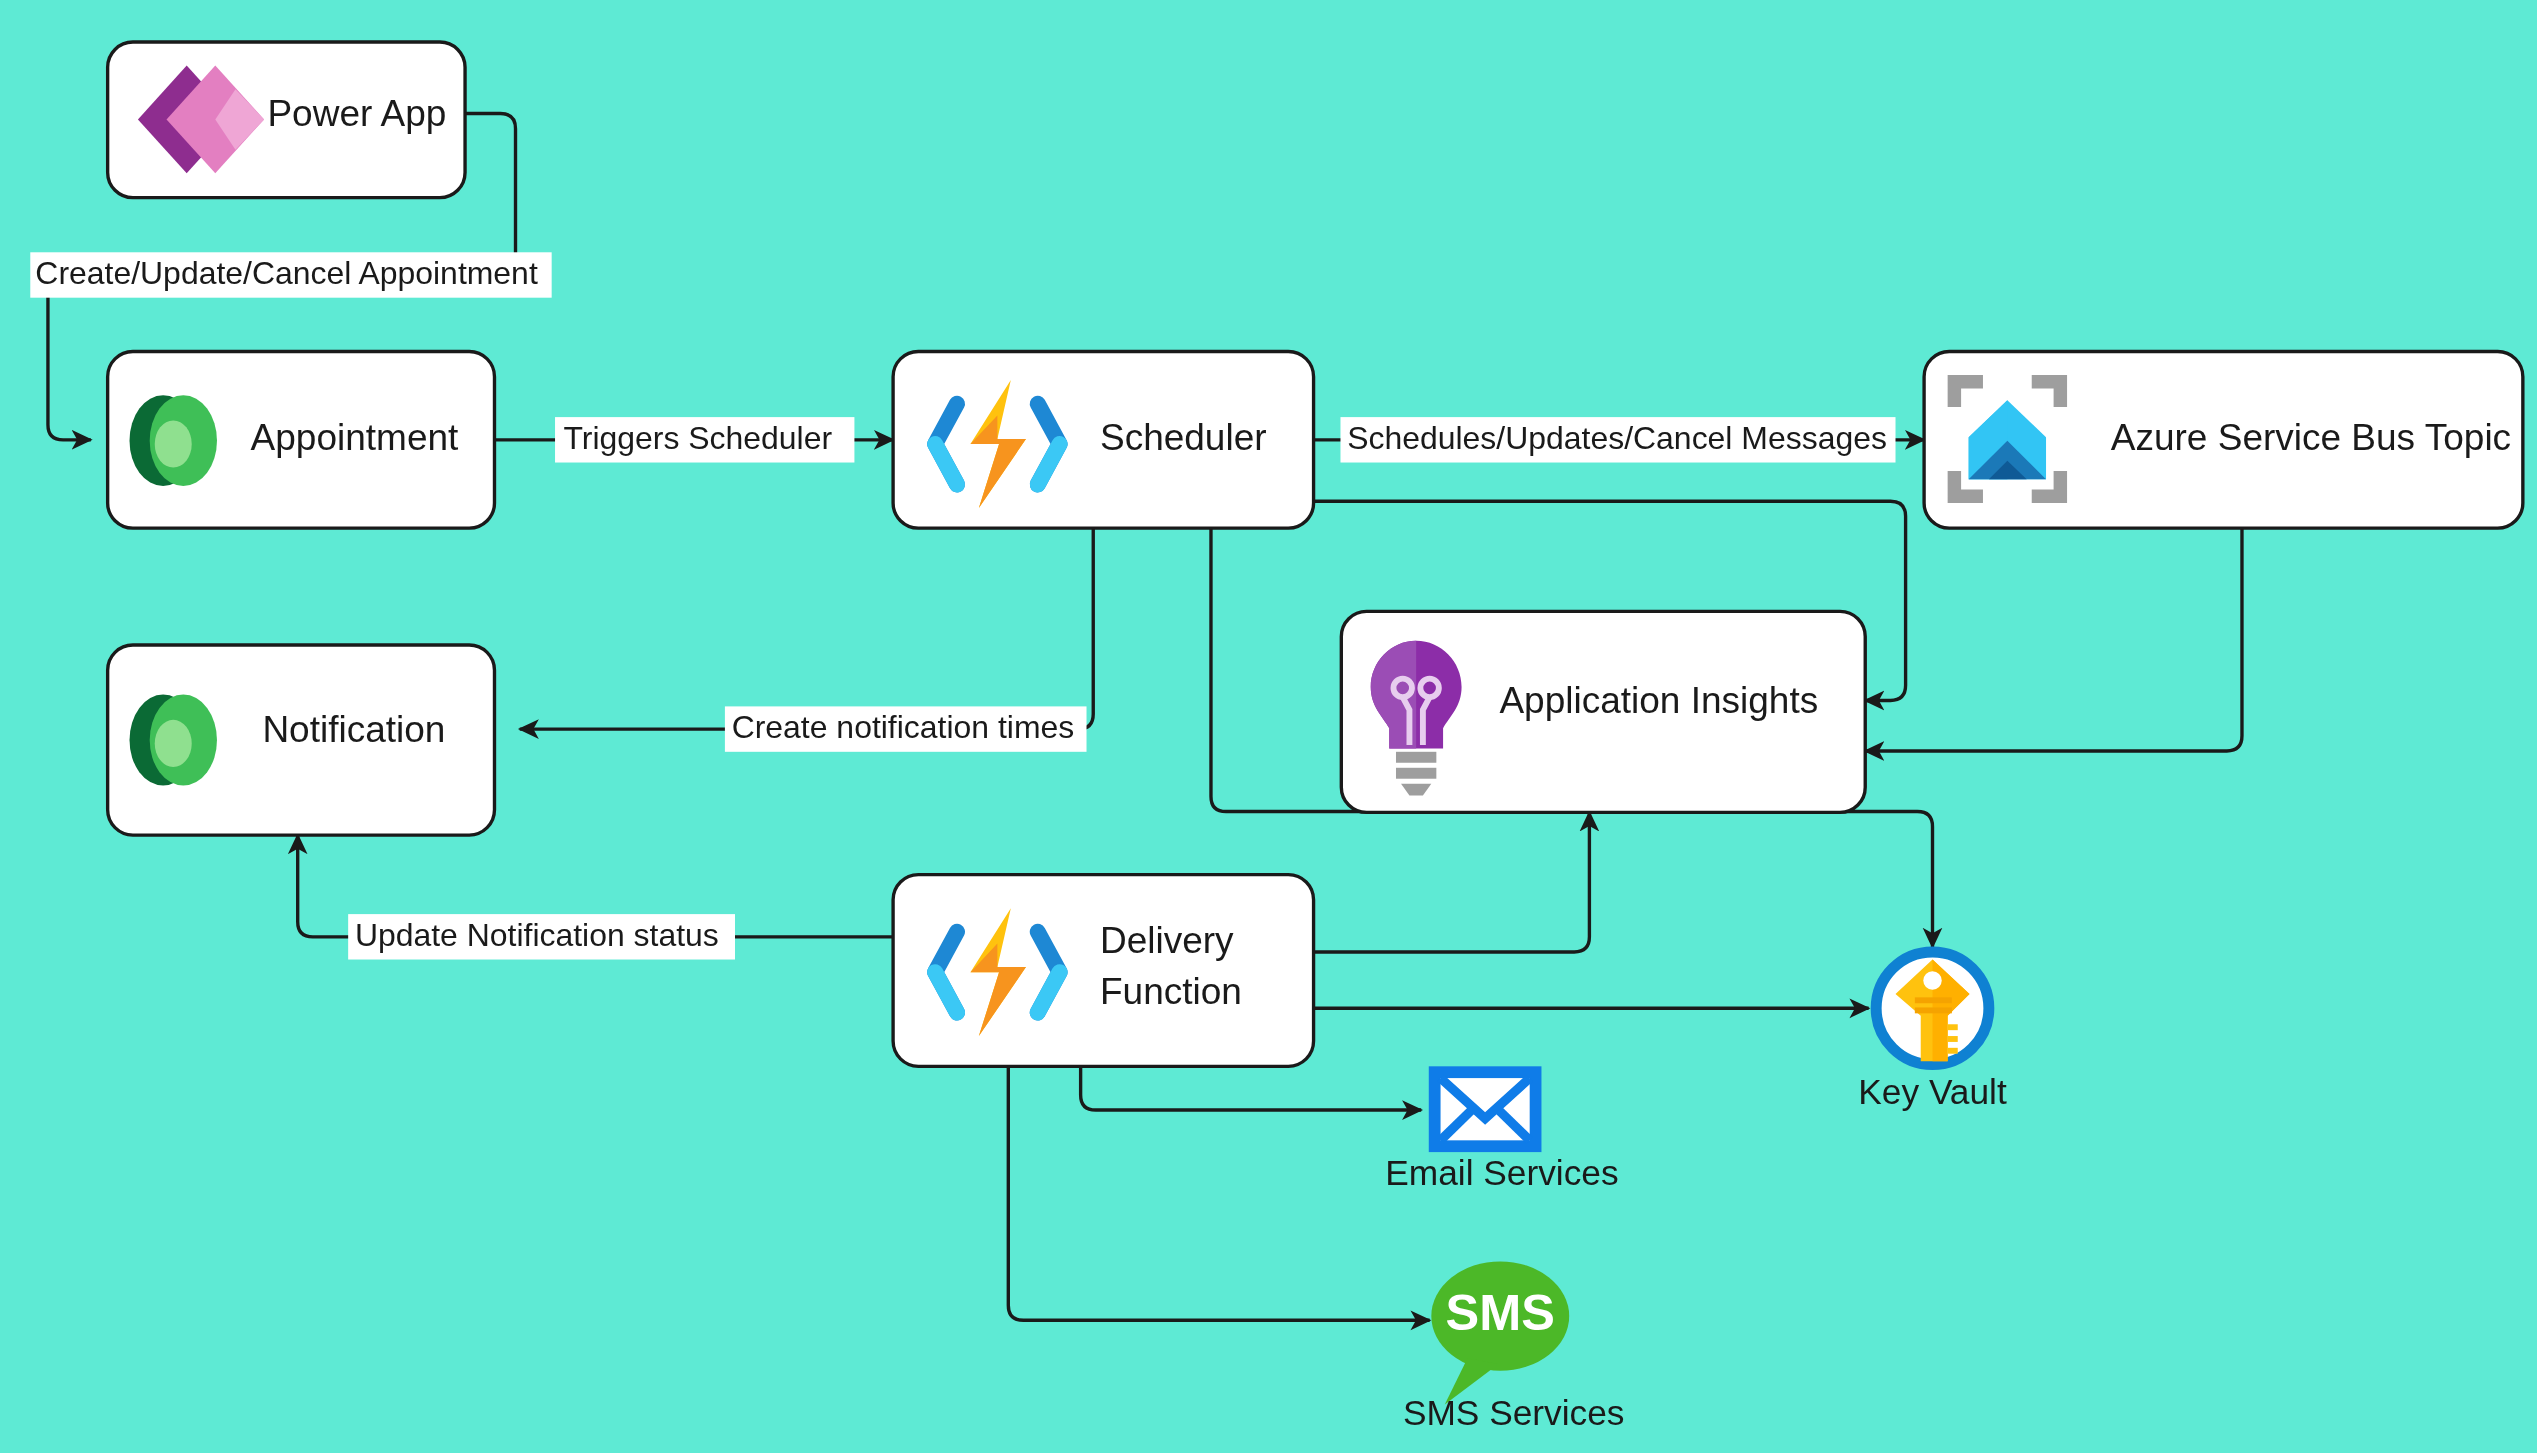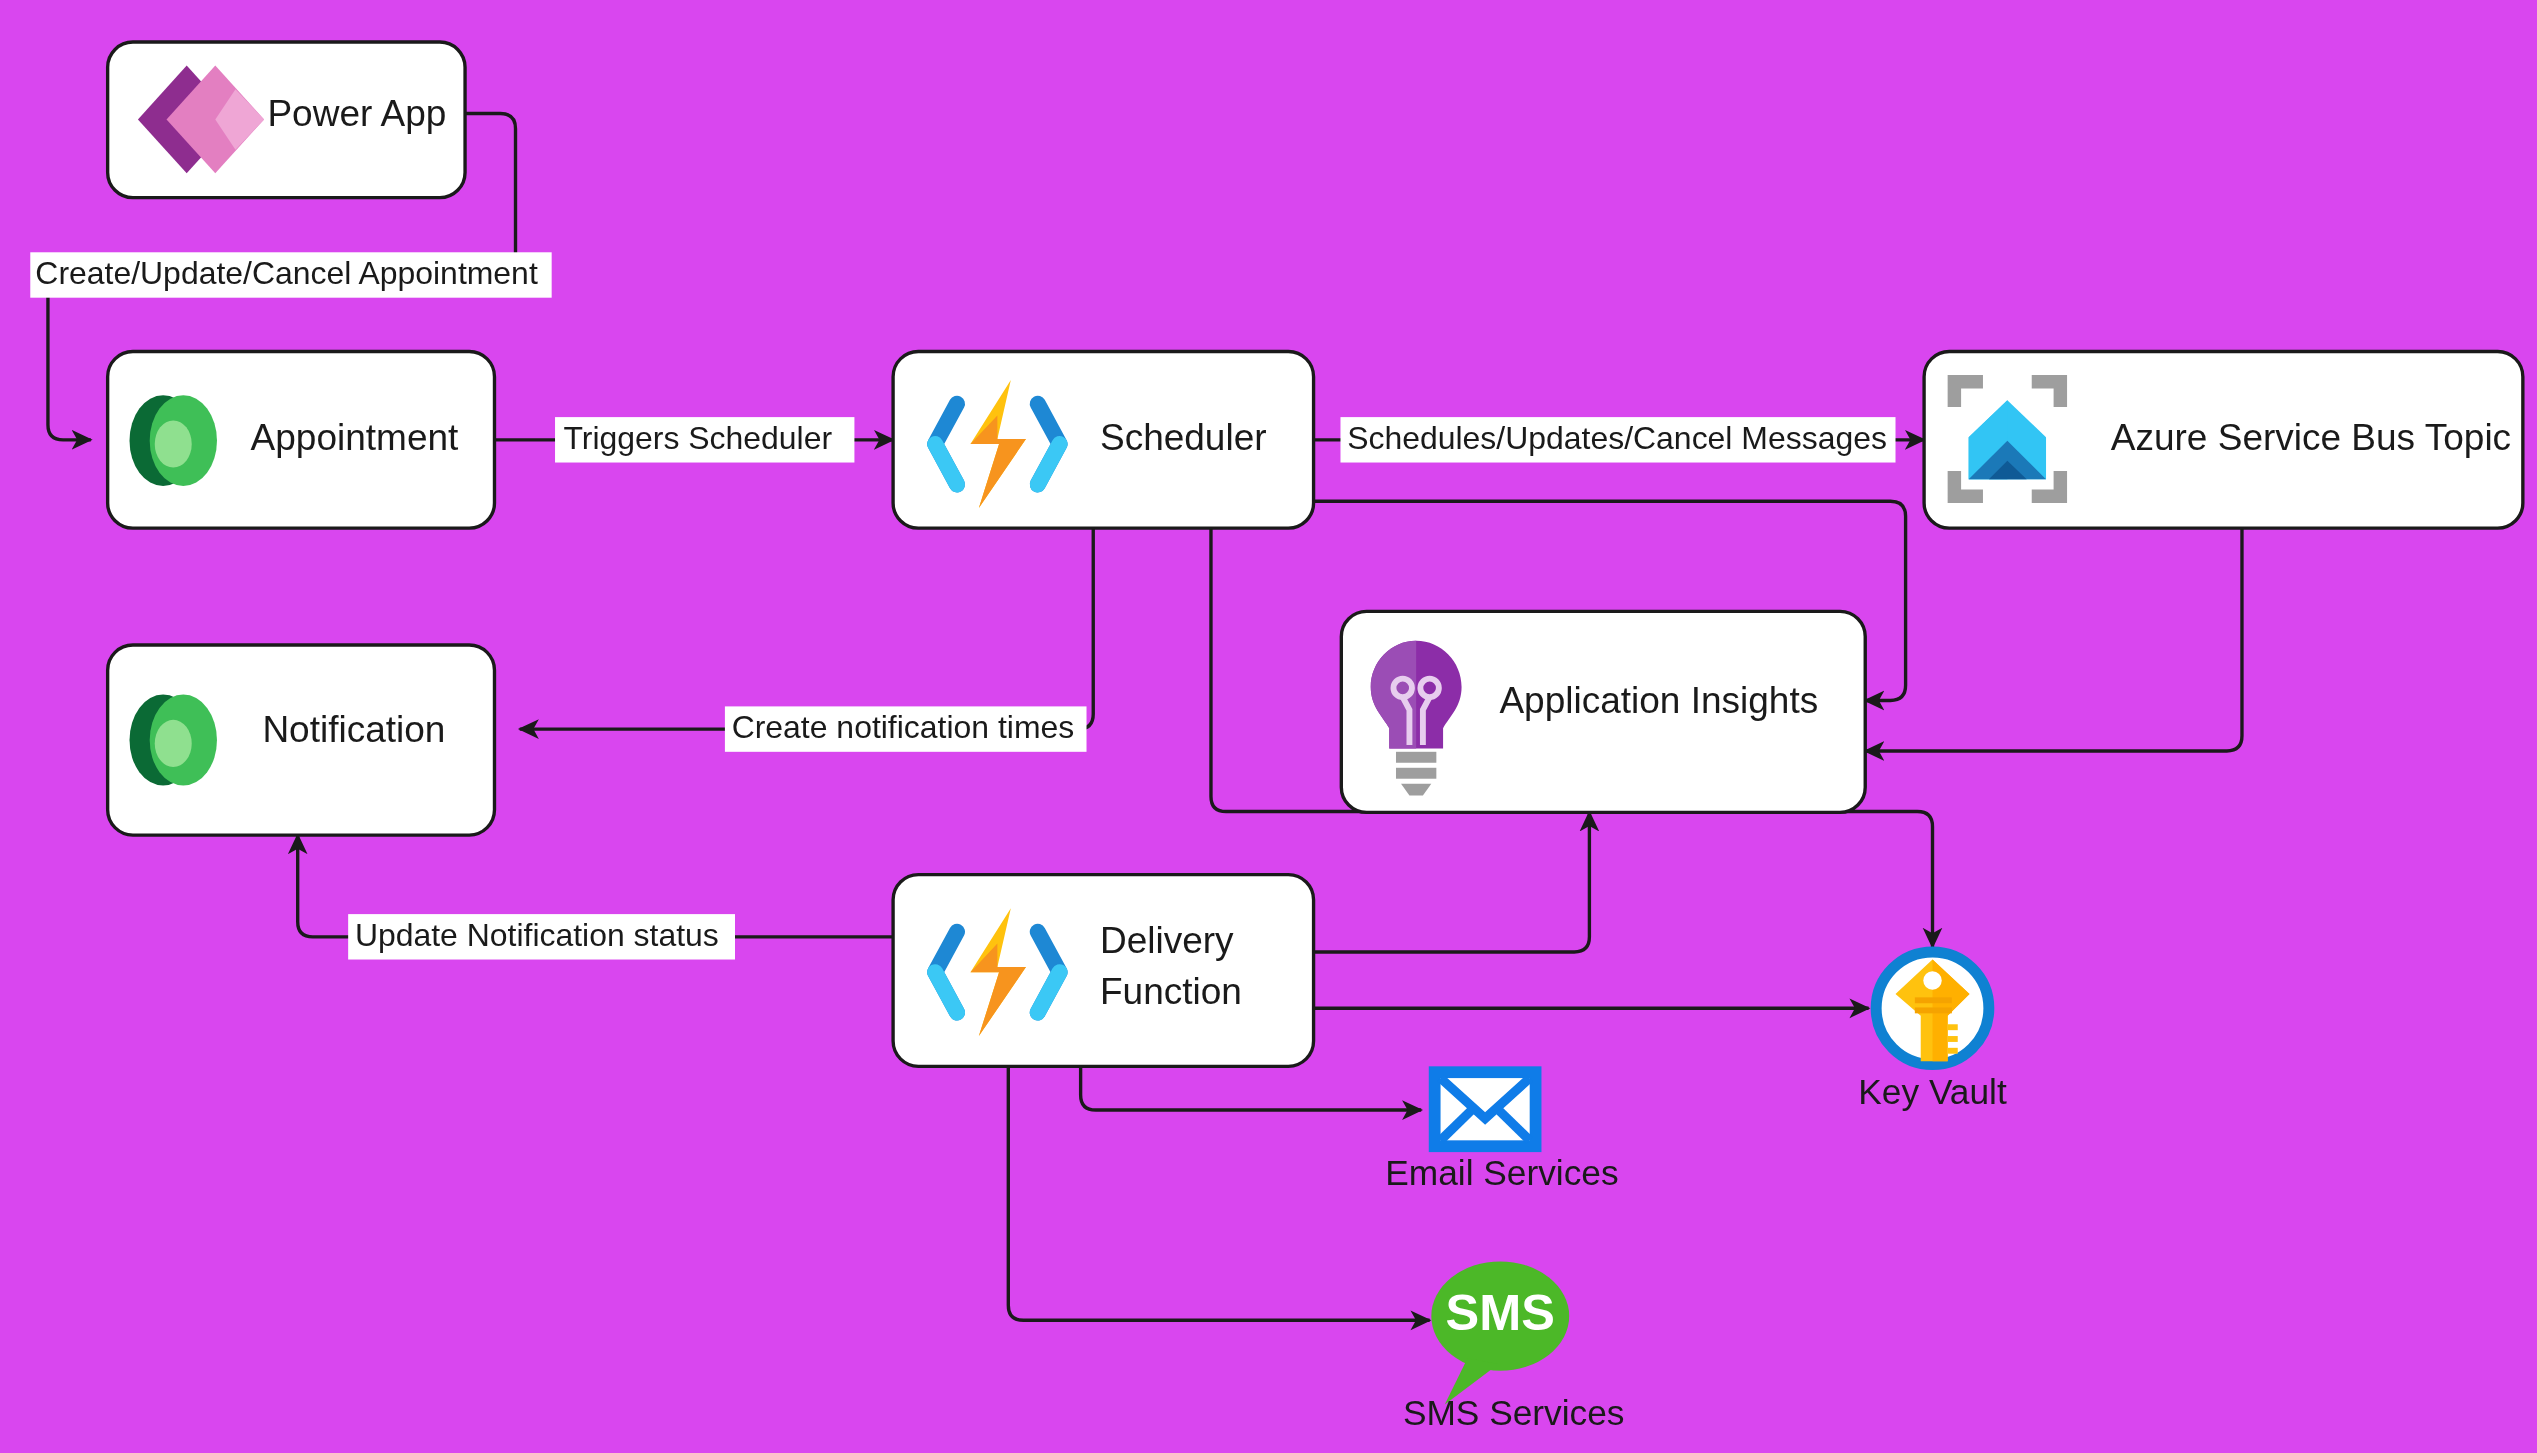--- a/index.html
+++ b/index.html
@@ -8,21 +8,21 @@
     padding: 0;
     background: #ffffff;
   }
   body {
     font-family: "Liberation Sans", sans-serif;
   }
   #canvas {
     position: relative;
     width: 2538px;
     height: 1454px;
-    background: #d946ef;
+    background: #5eead4;
     overflow: hidden;
   }
   svg.layer {
     position: absolute;
     top: 0;
     left: 0;
     width: 2538px;
     height: 1454px;
   }
   .node-box {

